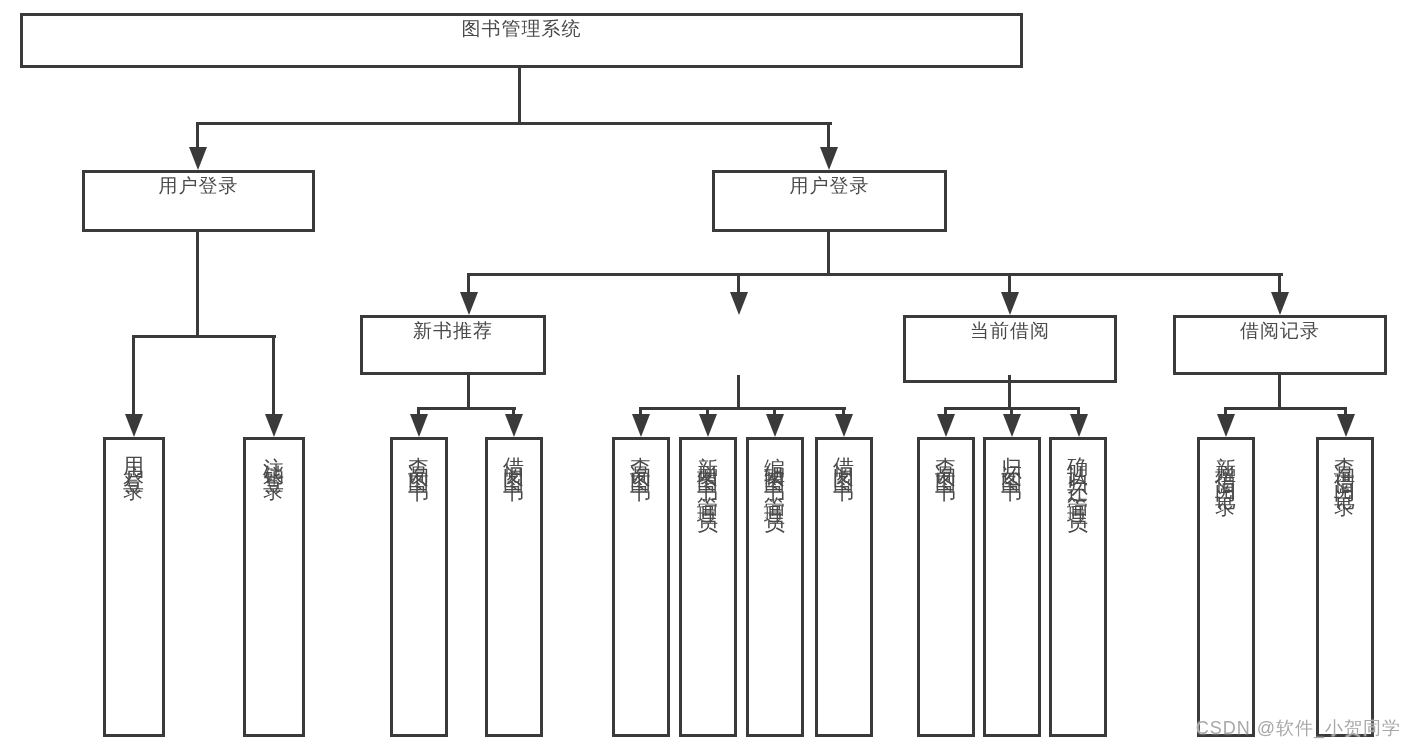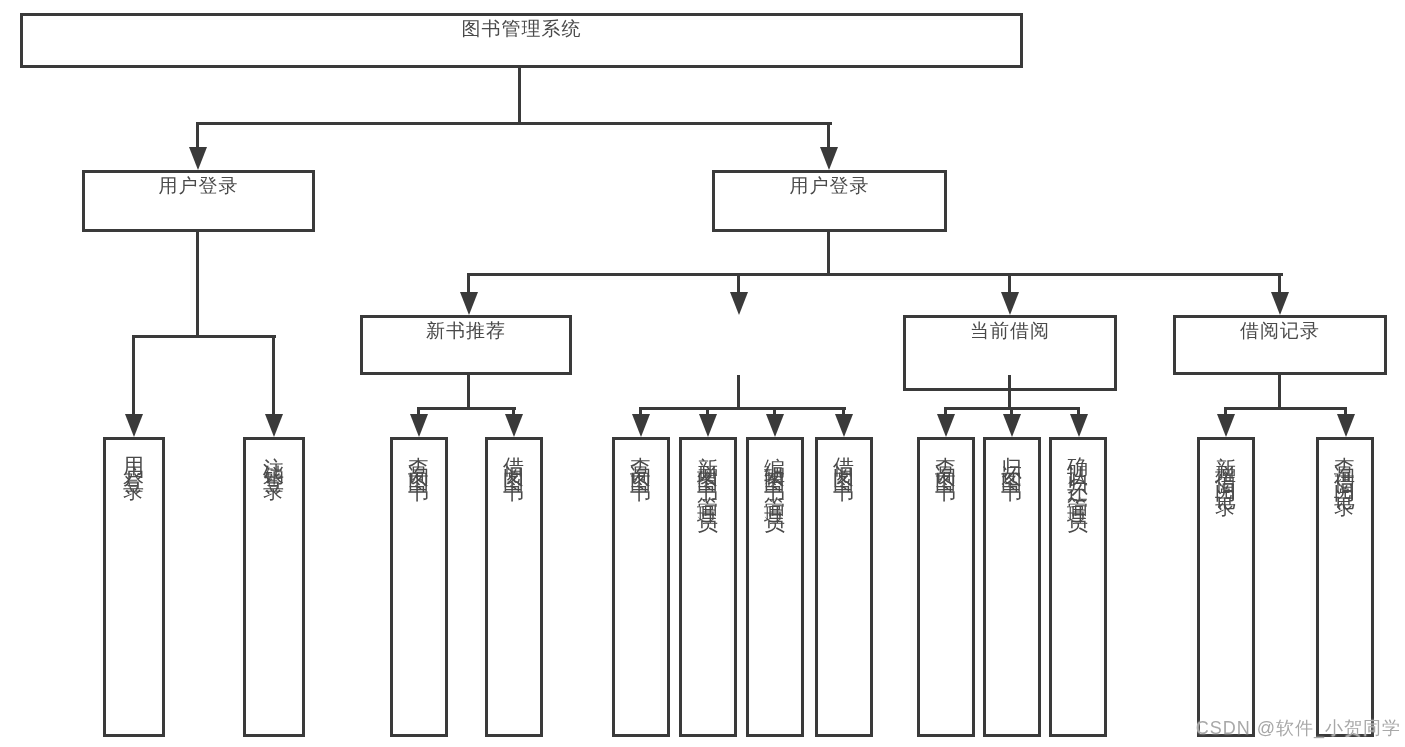--- a/index.html
+++ b/index.html
@@ -99,24 +99,24 @@
   <div class="hl" style="left:467px;top:273px;width:816px;"></div>
   <div class="vl" style="left:467px;top:273px;height:22px;"></div>
   <div class="arr" style="left:460px;top:292px;"></div>
   <div class="vl" style="left:737px;top:273px;height:22px;"></div>
   <div class="arr" style="left:730px;top:292px;"></div>
   <div class="vl" style="left:1008px;top:273px;height:22px;"></div>
   <div class="arr" style="left:1001px;top:292px;"></div>
   <div class="vl" style="left:1278px;top:273px;height:22px;"></div>
   <div class="arr" style="left:1271px;top:292px;"></div>
 
-  <div class="node h" style="left:360px;top:315px;width:212px;height:60px;">
+  <div class="node h" style="left:360px;top:315px;width:186px;height:60px;">
     <span>新书推荐</span>
   </div>
-  <div class="node h" style="left:903px;top:315px;width:214px;height:76px;">
+  <div class="node h" style="left:903px;top:315px;width:214px;height:68px;">
     <span>当前借阅</span>
   </div>
   <div class="node h" style="left:1173px;top:315px;width:214px;height:60px;">
     <span>借阅记录</span>
   </div>
 
   <div class="vl" style="left:467px;top:375px;height:35px;"></div>
   <div class="hl" style="left:417px;top:407px;width:99px;"></div>
   <div class="vl" style="left:417px;top:407px;height:12px;"></div>
   <div class="arr" style="left:410px;top:414px;"></div>

